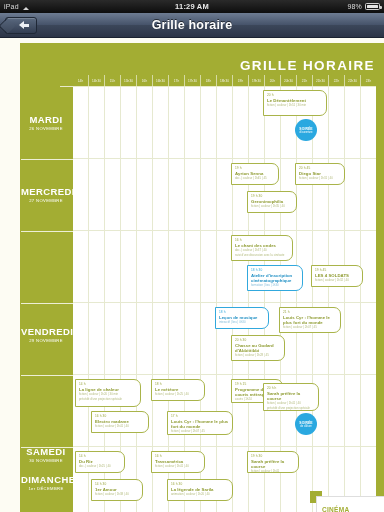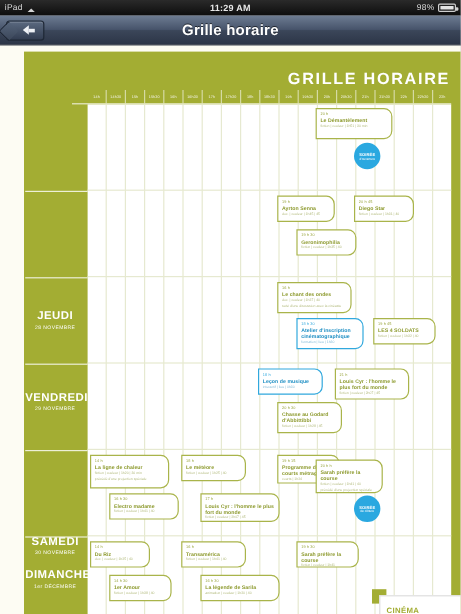--- a/index.html
+++ b/index.html
@@ -358,28 +358,32 @@
             <div class="ev-title">La légende de Sarila</div>
             <div class="ev-meta">animation | couleur | 1h20 | 40</div>
           </div>
           <div class="ev" style="left:174px;top:364px;width:52px;height:22px;">
             <div class="ev-time">19 h 30</div>
             <div class="ev-title">Sarah préfère la course</div>
             <div class="ev-meta">fiction | couleur | 1h41</div>
           </div>
         </div>
 
+        <div class="day-label" style="top:40px;">
+          <div class="day-name">MARDI</div>
+          <div class="day-date">26 NOVEMBRE</div>
+        </div>
         <div class="day-rule" style="top:84px;"></div>
 
+        <div class="day-label" style="top:112px;">
+          <div class="day-name">MERCREDI</div>
+          <div class="day-date">27 NOVEMBRE</div>
+        </div>
         <div class="day-rule" style="top:156px;"></div>
 
-        <div class="day-label" style="top:184px;">
-          <div class="day-name">JEUDI</div>
-          <div class="day-date">28 NOVEMBRE</div>
-        </div>
         <div class="day-rule" style="top:228px;"></div>
 
         <div class="day-label" style="top:252px;">
           <div class="day-name">VENDREDI</div>
           <div class="day-date">29 NOVEMBRE</div>
         </div>
         <div class="day-rule" style="top:300px;"></div>
 
         <div class="day-label" style="top:328px;margin-top:44px;">
           <div class="day-name">SAMEDI</div>

